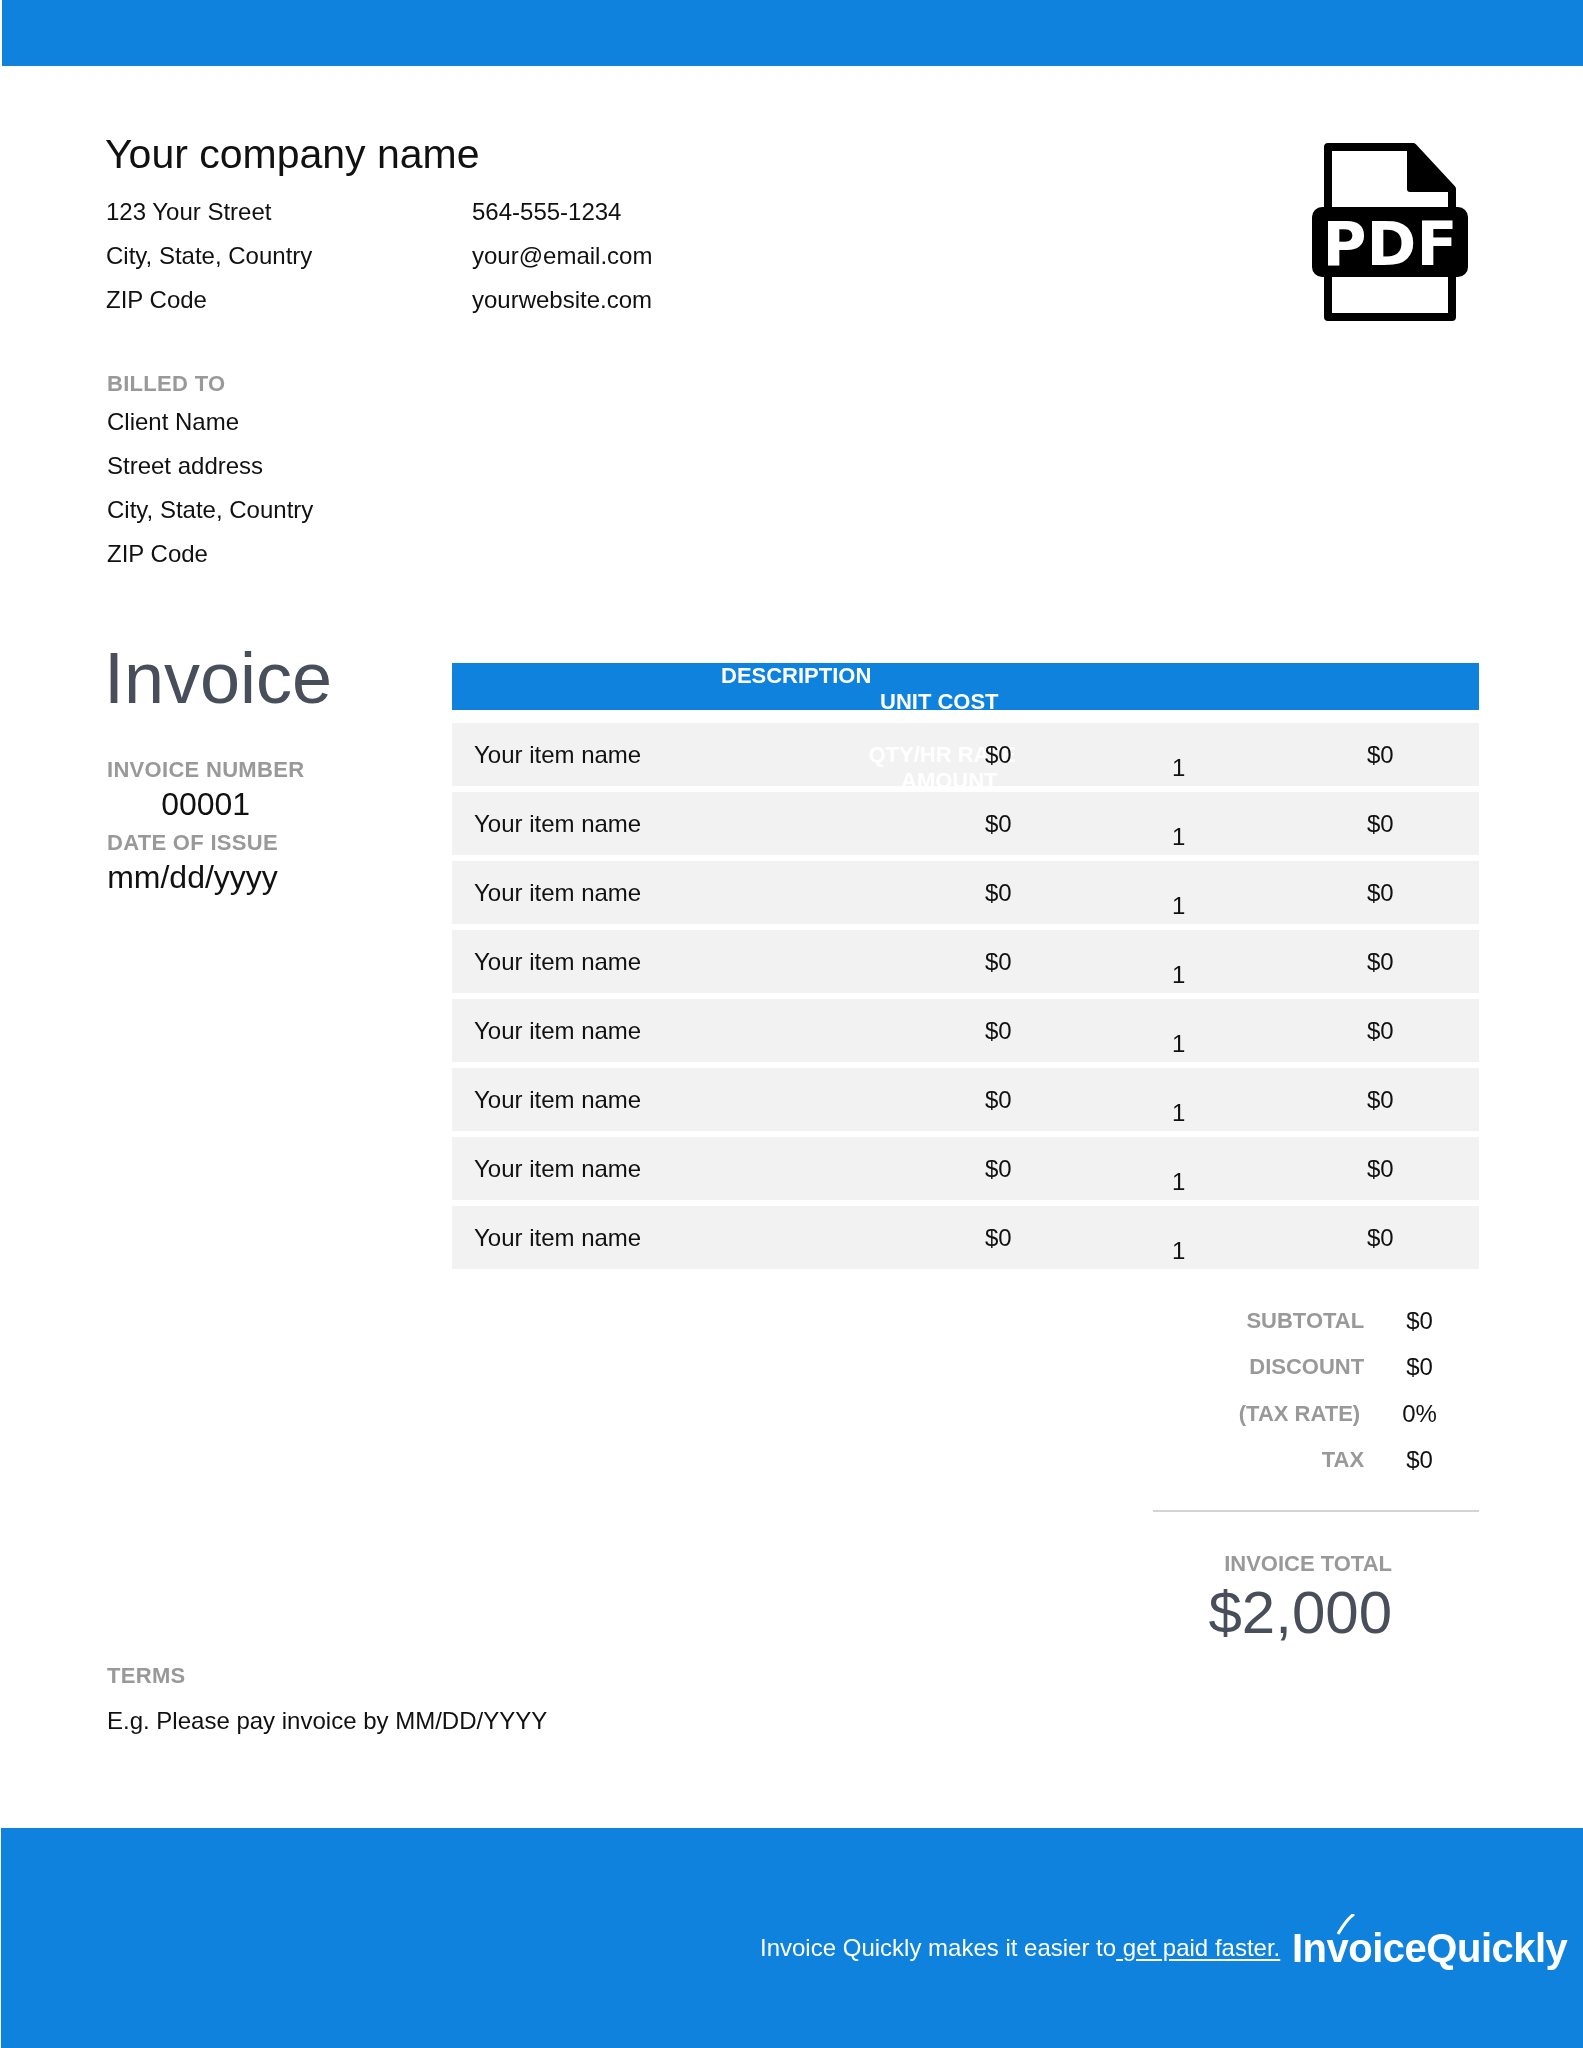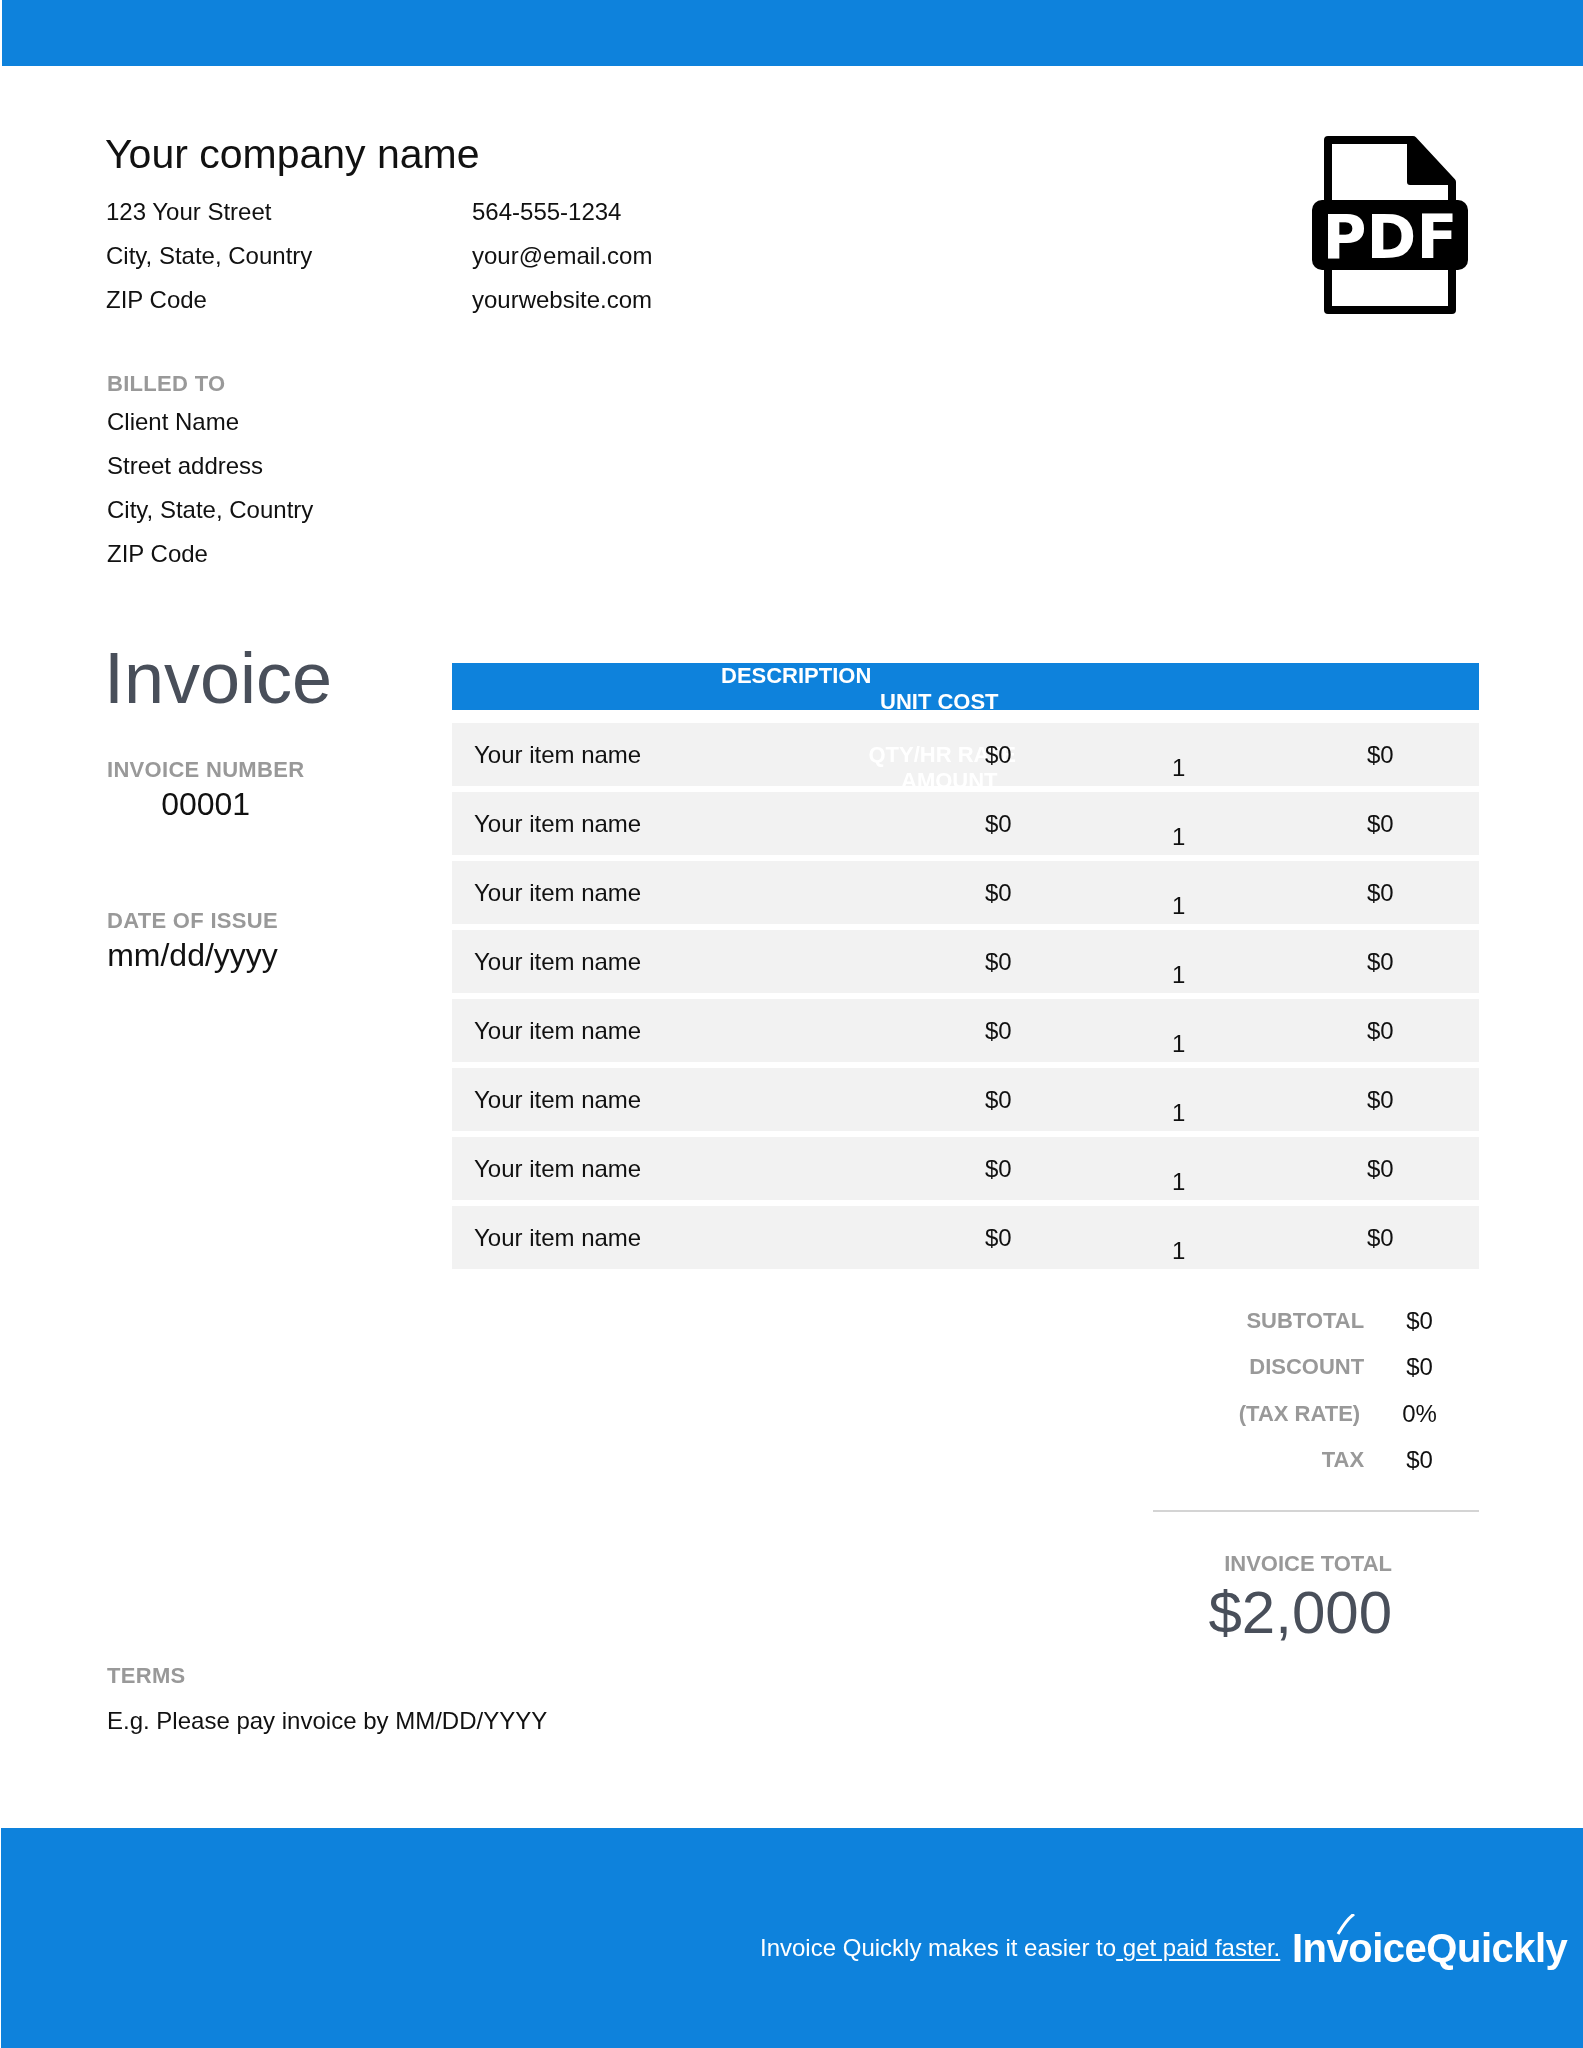--- a/index.html
+++ b/index.html
@@ -8,21 +8,21 @@
 
   .top-bar { position: absolute; left: 2px; top: 0; width: 1581px; height: 66px; background: #0E82DC; }
 
   .company-name { position: absolute; left: 105px; top: 128px; font-size: 41px; line-height: 52px; color: #111; white-space: nowrap; }
 
   .contact-col { position: absolute; top: 190px; font-size: 24px; line-height: 44px; color: #111; }
   .contact-col.left { left: 106px; }
   .contact-col.right { left: 472px; }
   .contact-col div { height: 44px; white-space: nowrap; }
 
-  .pdf-icon { position: absolute; left: 1310px; top: 136px; width: 160px; height: 178px; }
+  .pdf-icon { position: absolute; left: 1310px; top: 143px; width: 160px; height: 178px; }
 
   .label-gray { font-weight: bold; color: #999999; font-size: 22px; letter-spacing: 0.3px; white-space: nowrap; }
 
   .billed { position: absolute; left: 107px; top: 368px; }
   .billed .label-gray { height: 32px; line-height: 32px; }
   .billed .lines { font-size: 24px; line-height: 44px; color: #111; }
   .billed .lines div { height: 44px; white-space: nowrap; }
   .billed .lines { margin-top: 0; }
 
   .invoice-title { position: absolute; left: 104px; top: 636px; font-size: 72px; line-height: 84px; color: #494F5A; white-space: nowrap; }
@@ -107,21 +107,21 @@
   </div>
 </div>
 
 <div class="invoice-title">Invoice</div>
 
 <div class="meta-block" style="top:757px;">
   <div class="label-gray">INVOICE NUMBER</div>
   <div class="val" style="margin-top:4px;">00001</div>
 </div>
 
-<div class="meta-block" style="top:908px;">
+<div class="meta-block" style="top:830px;">
   <div class="label-gray">DATE OF ISSUE</div>
   <div class="val" style="margin-top:4px;">mm/dd/yyyy</div>
 </div>
 
 <div class="items-table">
   <div class="thead">
     <div class="cell col-desc">DESCRIPTION</div>
     <div class="cell col-unit">UNIT COST</div>
     <div class="cell col-qty">QTY/HR RATE</div>
     <div class="cell col-amt">AMOUNT</div>

